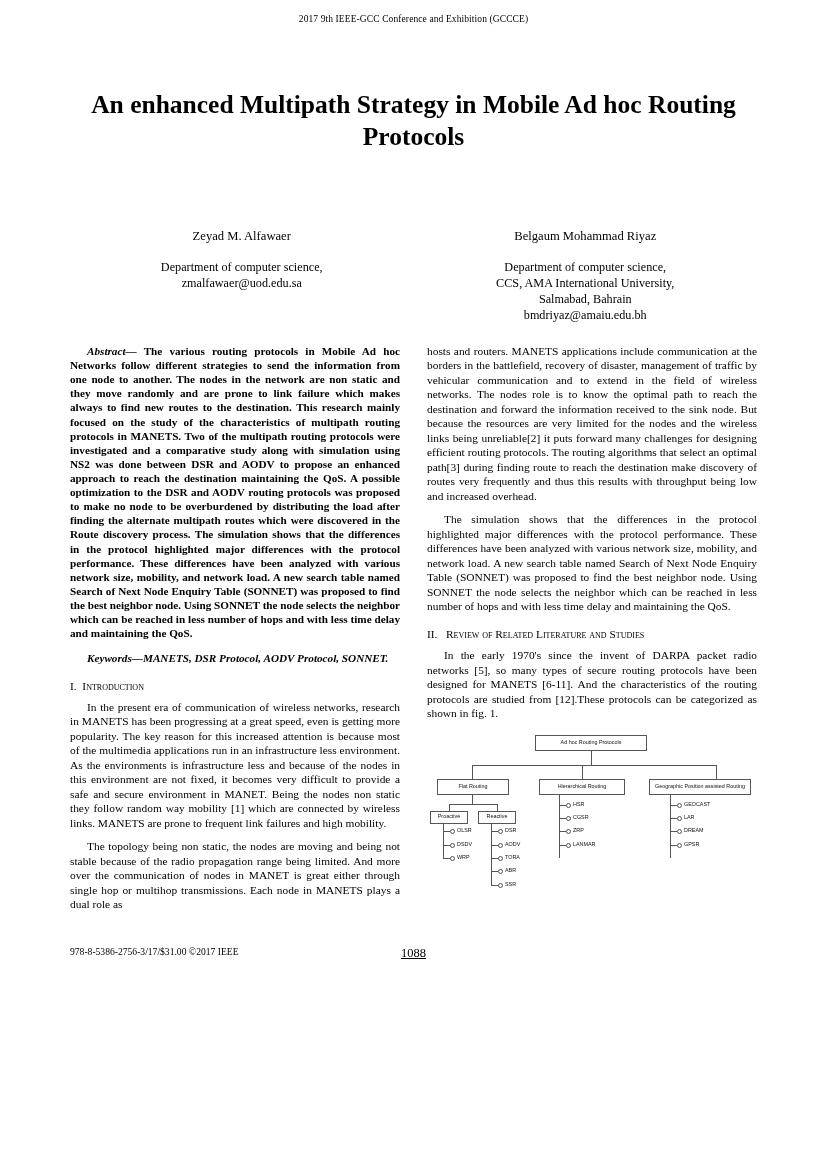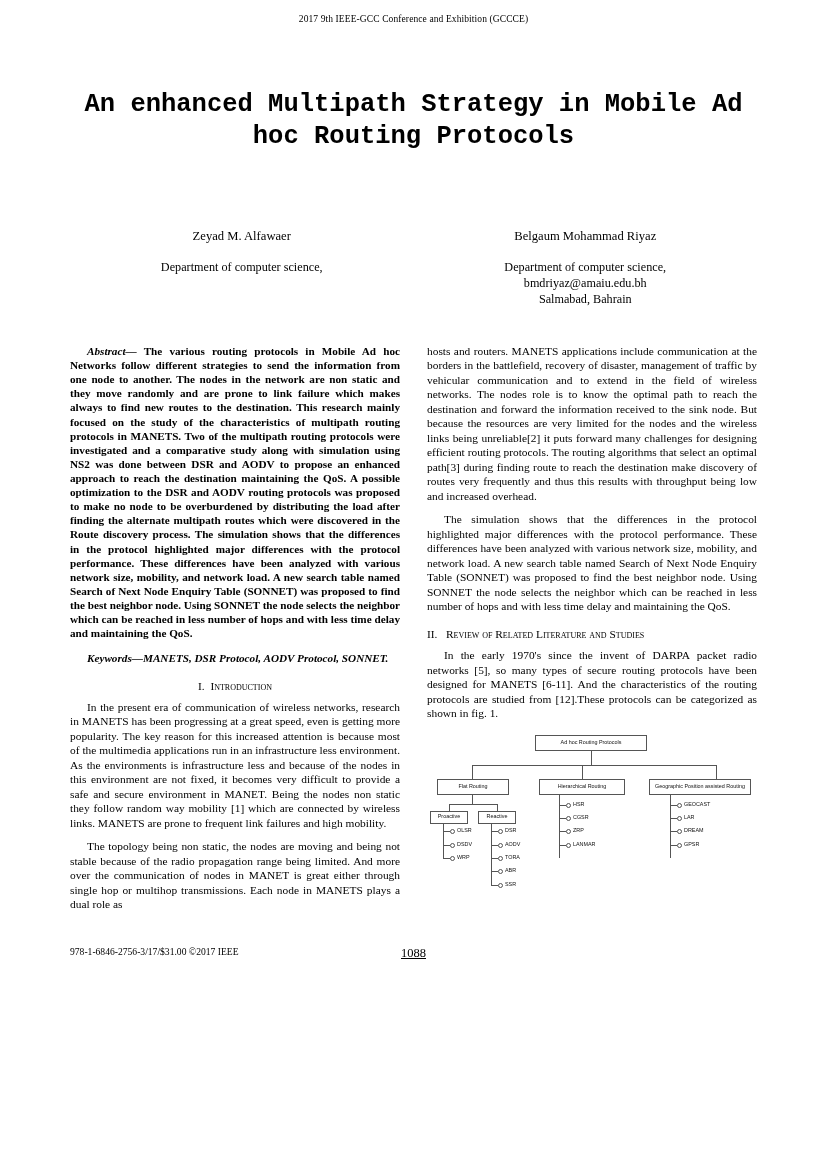--- a/index.html
+++ b/index.html
@@ -35,21 +35,21 @@
   }
   .title {
     position: absolute;
     top: 72px;
     left: 70px;
     width: 687px;
     text-align: center;
     font-size: 25.5px;
     font-weight: bold;
     line-height: 1.25;
-    font-family: Liberation Mono, monospace;
+    font-family: Liberation Serif, serif;
   }
   .authors {
     position: absolute;
     top: 228px;
     left: 70px;
     width: 687px;
     display: flex;
     flex-direction: row;
   }
   .author-block {
@@ -92,21 +92,20 @@
   .abstract .lead { font-style: italic; }
   .keywords {
     font-weight: bold;
     font-style: italic;
     text-indent: 17px;
     font-size: 11.2px;
     margin-top: 11px;
     margin-bottom: 9px;
   }
   .section-head {
-    text-align: center;
     font-size: 11.4px;
     margin: 13px 0 7px 0;
     font-variant: small-caps;
   }
   .section-head-left {
     text-align: left;
     font-size: 11.4px;
     margin: 13px 0 7px 0;
     font-variant: small-caps;
   }
@@ -174,26 +173,28 @@
 <div class="page">
 
   <div class="conf-header">2017 9th IEEE-GCC Conference and Exhibition (GCCCE)</div>
 
   <h1 class="title">An enhanced Multipath Strategy in Mobile Ad hoc Routing Protocols</h1>
 
   <div class="authors">
     <div class="author-block">
       <div class="author-name">Zeyad M. Alfawaer</div>
       <span class="author-line">Department of computer science,</span>
+      <span class="author-line">zmalfawaer@uod.edu.sa</span>
     </div>
     <div class="author-block">
       <div class="author-name">Belgaum Mohammad Riyaz</div>
       <span class="author-line">Department of computer science,</span>
+      <span class="author-line">CCS, AMA International University,</span>
+      <span class="author-line">Salmabad, Bahrain</span>
       <span class="author-line">bmdriyaz@amaiu.edu.bh</span>
-      <span class="author-line">Salmabad, Bahrain</span>
     </div>
   </div>
 
   <div class="columns">
 
     <div class="col col-left">
       <p class="abstract"><span class="lead">Abstract—</span> <span>The various routing protocols in Mobile Ad hoc Networks follow different strategies to send the information from one node to another. The nodes in the network are non static and they move randomly and are prone to link failure which makes always to find new routes to the destination. This research mainly focused on the study of the characteristics of multipath routing protocols in MANETS. Two of the multipath routing protocols were investigated and a comparative study along with simulation using NS2 was done between DSR and AODV to propose an enhanced approach to reach the destination maintaining the QoS. A possible optimization to the DSR and AODV routing protocols was proposed to make no node to be overburdened by distributing the load after finding the alternate multipath routes which were discovered in the Route discovery process. The simulation shows that the differences in the protocol highlighted major differences with the protocol performance. These differences have been analyzed with various network size, mobility, and network load. A new search table named Search of Next Node Enquiry Table (SONNET) was proposed to find the best neighbor node. Using SONNET the node selects the neighbor which can be reached in less number of hops and with less time delay and maintaining the QoS.</span></p>
 
       <p class="keywords">Keywords—MANETS, DSR Protocol, AODV Protocol, SONNET.</p>
 
@@ -292,16 +293,16 @@
         <div class="bullet" style="left:250px; top:108px;"></div>
         <div class="fleaf" style="left:257px; top:66px;">GEOCAST</div>
         <div class="fleaf" style="left:257px; top:79px;">LAR</div>
         <div class="fleaf" style="left:257px; top:92px;">DREAM</div>
         <div class="fleaf" style="left:257px; top:106px;">GPSR</div>
       </div>
     </div>
 
   </div>
 
-  <div class="footer-left">978-1-6846-2756-3/17/$31.00 ©2017 IEEE</div>
+  <div class="footer-left">978-8-5386-2756-3/17/$31.00 ©2017 IEEE</div>
   <div class="footer-page">1088</div>
 
 </div>
 
 </body></html>

